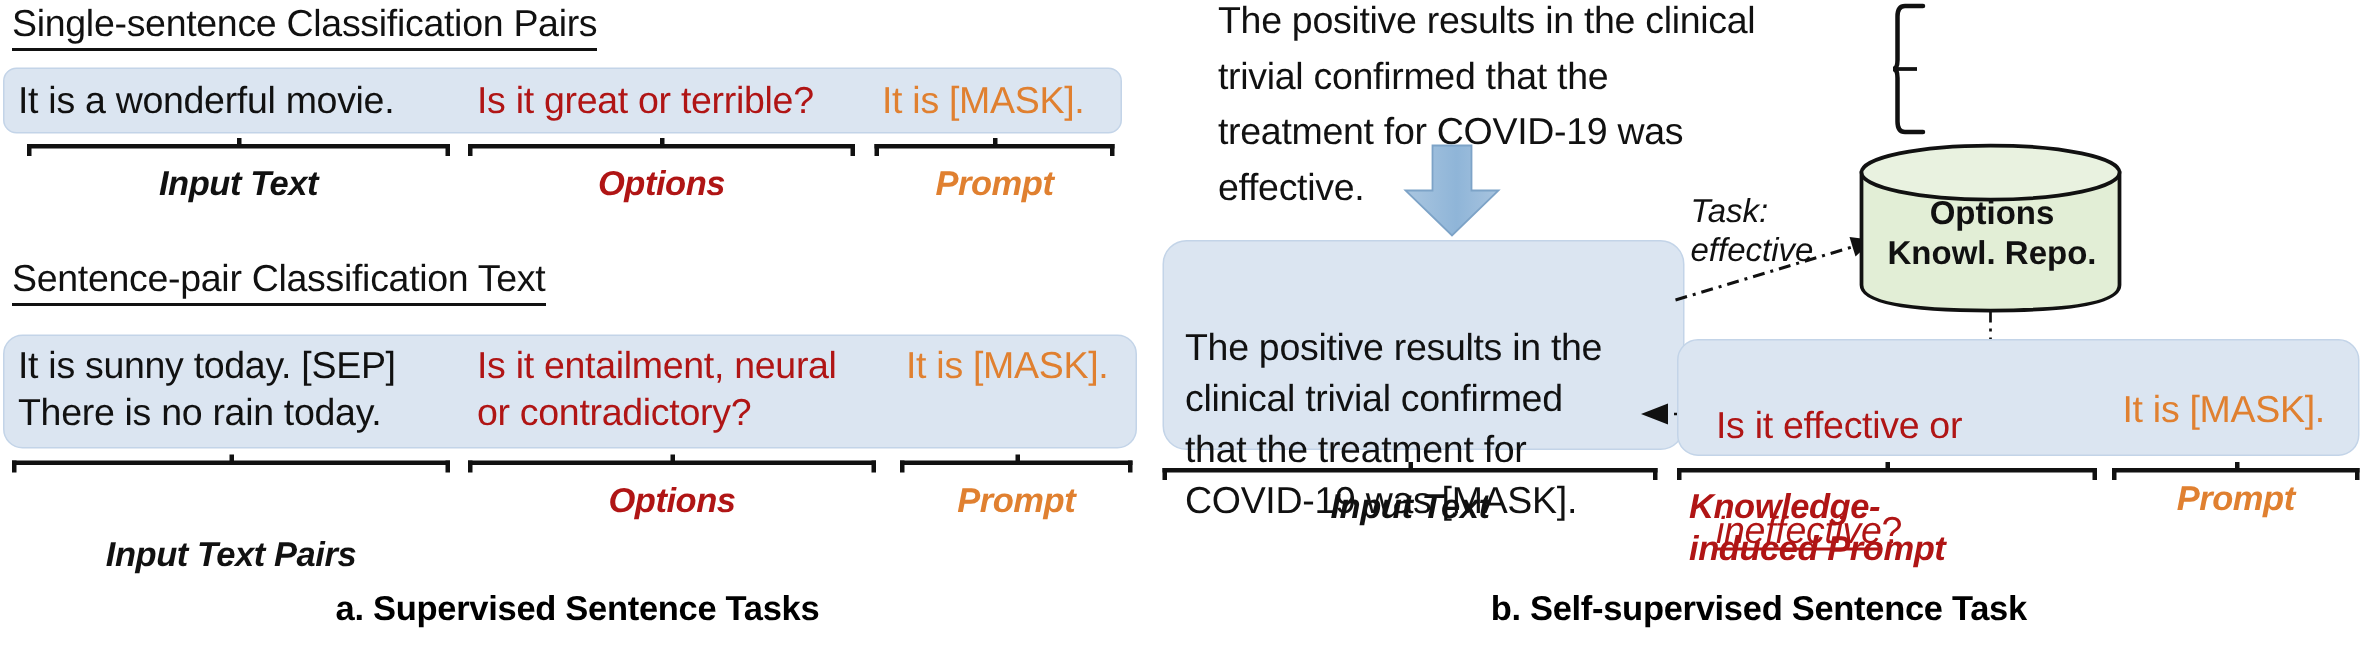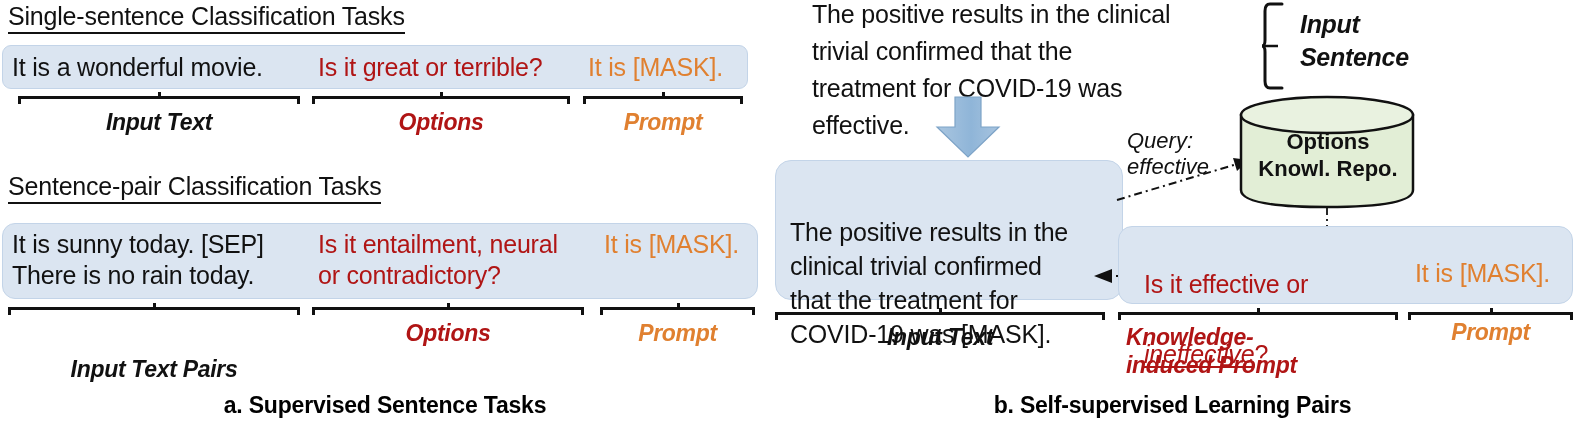--- a/index.html
+++ b/index.html
@@ -61,21 +61,21 @@
   }
   .ul-red{ text-decoration:underline; text-decoration-color:#b01515; text-underline-offset:3px;font-style:italic;}
   svg{display:block;overflow:visible;}
 </style>
 </head>
 <body>
 
 <div class="abs" style="left:0;top:0;width:770px;height:430px;">
 
   <div class="abs" style="left:8px;top:2px;">
-    <span class="task-title">Single-sentence Classification Tasks</span>
+    <span class="task-title">Single-sentence Classification Pairs</span>
   </div>
 
   <div class="abs bluebox" style="left:2px;top:45px;width:746px;height:44px;"></div>
 
   <div class="abs seg-text red" style="left:318px;top:52px;width:265px;">Is it great or terrible?</div>
   <div class="abs seg-text blk" style="left:12px;top:52px;width:290px;">It is a wonderful movie.</div>
   <div class="abs seg-text org" style="left:588px;top:52px;width:160px;">It is [MASK].</div>
 
   <div class="abs brace" style="left:18px;top:92px;width:282px;">
     <div class="bar"></div>
@@ -94,21 +94,21 @@
       <div class="tl"></div>
       <div class="tr"></div>
       <div class="tc"></div>
   </div>
 
   <div class="abs ilabel blk" style="left:18px;top:108px;width:282px;">Input Text</div>
   <div class="abs ilabel red" style="left:312px;top:108px;width:258px;">Options</div>
   <div class="abs ilabel org" style="left:583px;top:108px;width:160px;">Prompt</div>
 
   <div class="abs" style="left:8px;top:172px;">
-    <span class="task-title">Sentence-pair Classification Tasks</span>
+    <span class="task-title">Sentence-pair Classification Text</span>
   </div>
 
   <div class="abs bluebox soft" style="left:2px;top:223px;width:756px;height:76px;"></div>
 
   <div class="abs seg-text red" style="left:318px;top:229px;width:280px;">Is it entailment, neural
 or contradictory?</div>
   <div class="abs seg-text blk" style="left:12px;top:229px;width:300px;">It is sunny today. [SEP]
 There is no rain today.</div>
   <div class="abs seg-text org" style="left:604px;top:229px;width:155px;">It is [MASK].</div>
 
@@ -144,43 +144,41 @@
 trivial confirmed that the
 treatment for COVID-19 was
 effective.</div>
 
   <div class="abs" style="left:492px;top:2px;width:34px;height:88px;">
     <svg width="34" height="88" viewBox="0 0 34 88">
       <path d="M20 2 L8 2 Q3 2 3 9 L3 38 Q3 44 0 44 Q3 44 3 50 L3 79 Q3 86 8 86 L20 86" fill="none" stroke="#111" stroke-width="3" stroke-linecap="round"></path>
       <path d="M0 44 L16 44" fill="none" stroke="#111" stroke-width="2.5"></path>
     </svg>
   </div>
-  <div class="abs ilabel blk" style="left:530px;top:8px;width:180px;text-align:left;font-size:25px;line-height:33px;">Input
-Sentence</div>
 
   <div class="abs" style="left:163px;top:97px;width:70px;height:62px;">
     <svg width="70" height="62" viewBox="0 0 70 62">
       <defs>
         <linearGradient id="ag" x1="0" y1="0" x2="1" y2="0">
           <stop offset="0%" stop-color="#aac6e0"></stop>
           <stop offset="55%" stop-color="#8fb5d8"></stop>
           <stop offset="100%" stop-color="#a8c4df"></stop>
         </linearGradient>
       </defs>
       <path d="M22 0 L48 0 L48 30 L66 30 L35 60 L4 30 L22 30 Z" fill="url(#ag)" stroke="#7da3c7" stroke-width="1.2"></path>
     </svg>
   </div>
 
   <div class="abs bluebox soft" style="left:5px;top:160px;width:348px;height:140px;border-radius:16px;"></div>
   <div class="abs plain-sentence" style="left:20px;top:167px;width:330px;line-height:34px;margin-top:48px;">The positive results in the
 clinical trivial confirmed
 that the treatment for
 COVID-19 was [MASK].</div>
 
-  <div class="abs query-label" style="left:357px;top:128px;width:120px;">Query:
+  <div class="abs query-label" style="left:357px;top:128px;width:120px;">Task:
 effective</div>
 
   <div class="abs" style="left:345px;top:150px;width:140px;height:56px;">
     <svg width="140" height="56" viewBox="0 0 140 56">
       <path d="M2 50 L122 14" fill="none" stroke="#111" stroke-width="2" stroke-dasharray="8 4 2 4"></path>
       <path d="M134 10 L118 8 L122 21 Z" fill="#111"></path>
     </svg>
   </div>
 
   <div class="abs" style="left:468px;top:95px;width:180px;height:115px;">
@@ -225,14 +223,14 @@
       <div class="tl"></div>
       <div class="tr"></div>
       <div class="tc"></div>
   </div>
 
   <div class="abs ilabel blk" style="left:5px;top:323px;width:330px;">Input Text</div>
   <div class="abs ilabel red" style="left:348px;top:323px;width:280px;text-align:left;padding-left:8px;box-sizing:border-box;">Knowledge-
 induced Prompt</div>
   <div class="abs ilabel org" style="left:638px;top:318px;width:165px;">Prompt</div>
 
-  <div class="abs caption" style="left:0;top:392px;width:805px;">b. Self-supervised Learning Pairs</div>
+  <div class="abs caption" style="left:0;top:392px;width:805px;">b. Self-supervised Sentence Task</div>
 </div>
 
 </body></html>

